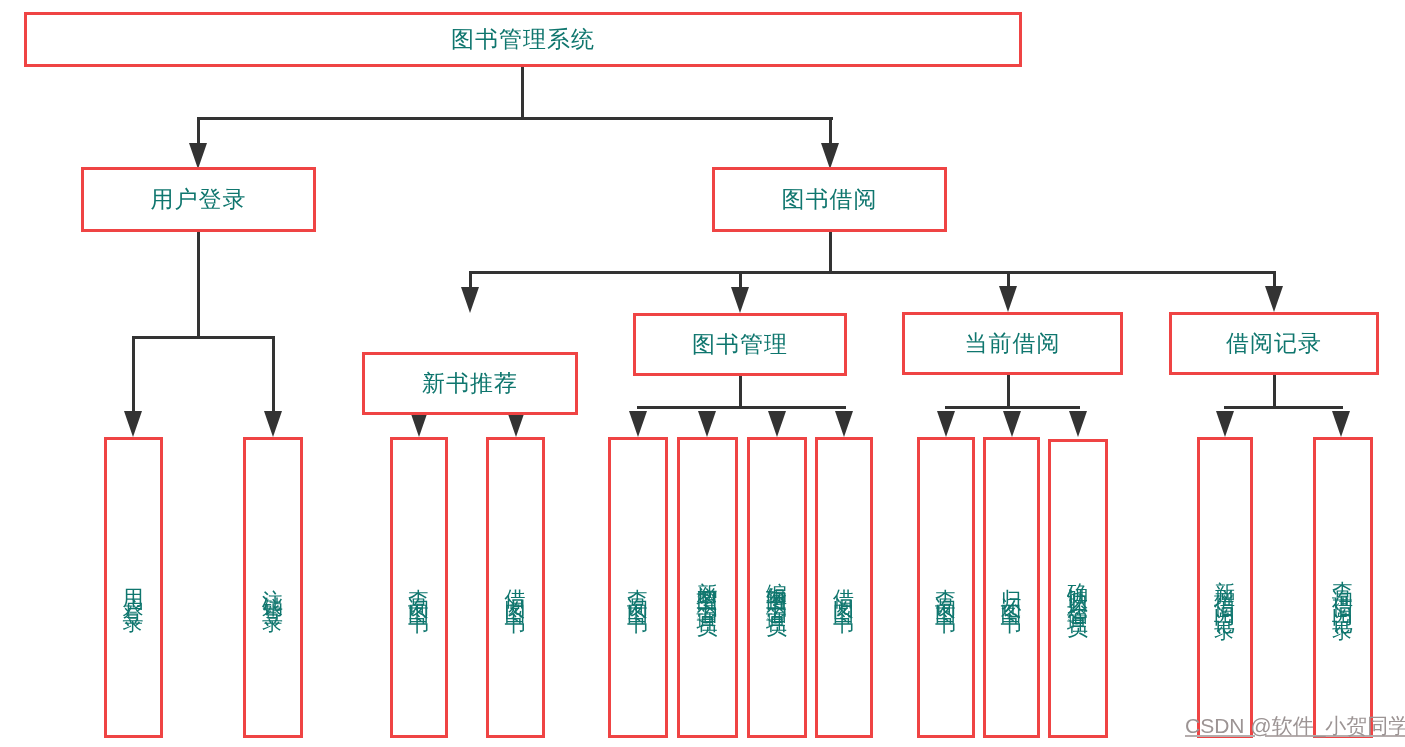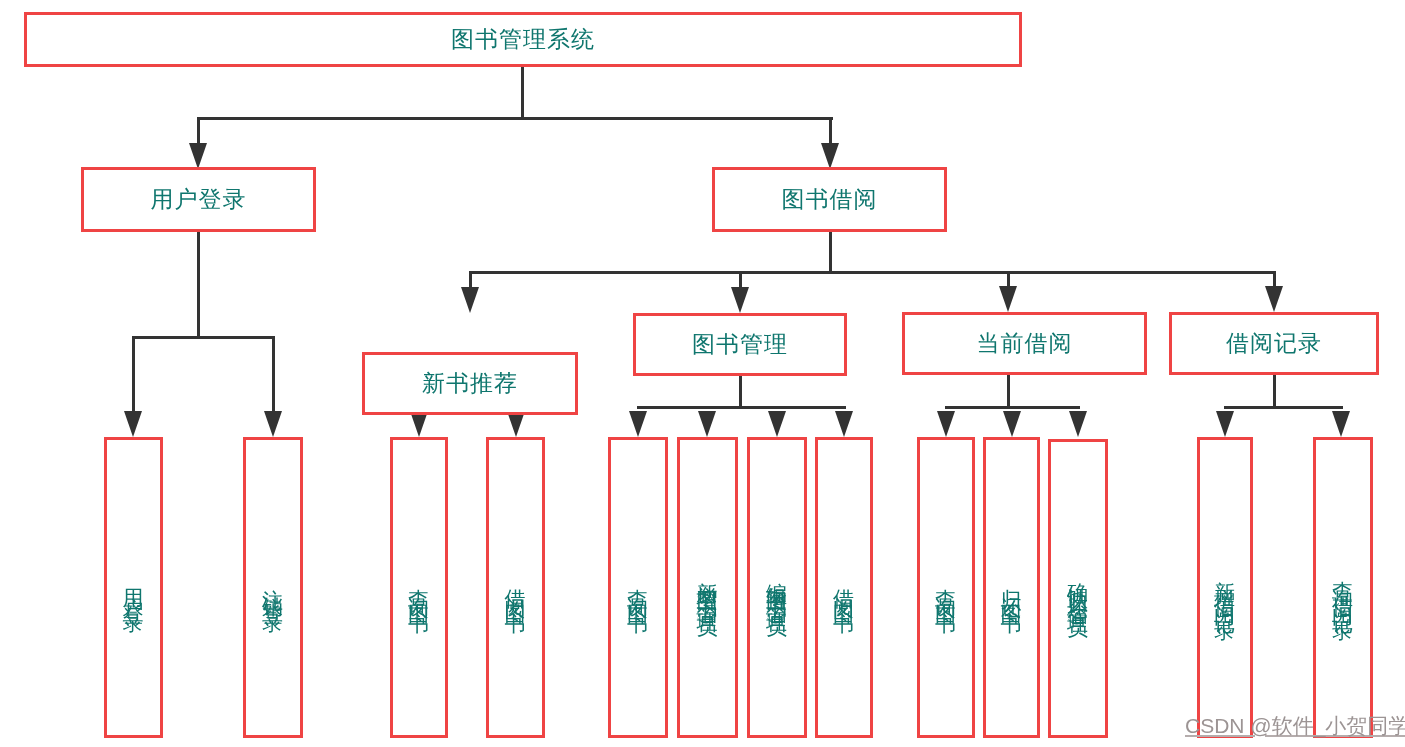--- a/index.html
+++ b/index.html
@@ -102,21 +102,21 @@
   <div class="arrow" style="left:1216px;top:411px;"></div>
   <div class="arrow" style="left:1332px;top:411px;"></div>
 
   <div class="node hnode" style="left:24px;top:12px;width:998px;height:55px;">图书管理系统</div>
 
   <div class="node hnode" style="left:81px;top:167px;width:235px;height:65px;">用户登录</div>
   <div class="node hnode" style="left:712px;top:167px;width:235px;height:65px;">图书借阅</div>
 
   <div class="node hnode" style="left:362px;top:313px;width:216px;height:63px;margin-top:39px;">新书推荐</div>
   <div class="node hnode" style="left:633px;top:313px;width:214px;height:63px;">图书管理</div>
-  <div class="node hnode" style="left:902px;top:312px;width:245px;height:63px;">当前借阅</div>
+  <div class="node hnode" style="left:902px;top:312px;width:221px;height:63px;">当前借阅</div>
   <div class="node hnode" style="left:1169px;top:312px;width:210px;height:63px;">借阅记录</div>
 
   <div class="node vnode" style="left:104px;top:437px;width:59px;height:301px;">用户登录</div>
   <div class="node vnode" style="left:243px;top:437px;width:60px;height:301px;">注销登录</div>
 
   <div class="node vnode" style="left:390px;top:437px;width:58px;height:301px;">查询图书</div>
   <div class="node vnode" style="left:486px;top:437px;width:59px;height:301px;">借阅图书</div>
 
   <div class="node vnode" style="left:608px;top:437px;width:60px;height:301px;">查询图书</div>
   <div class="node vnode tight" style="left:677px;top:437px;width:61px;height:301px;">新增图书（管理员）</div>

